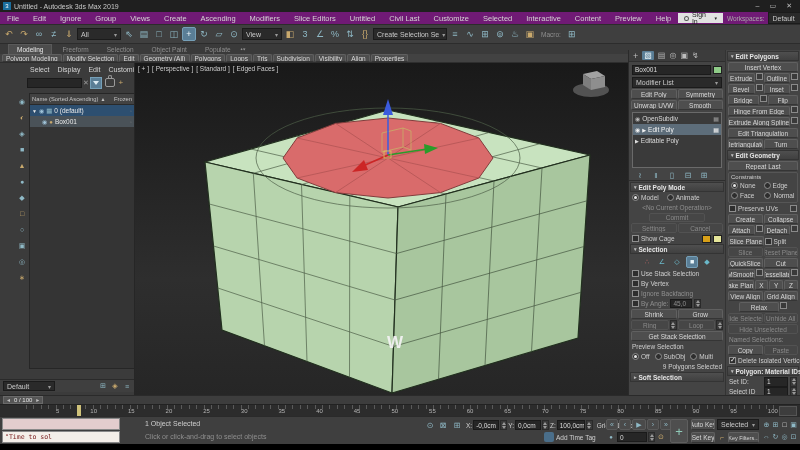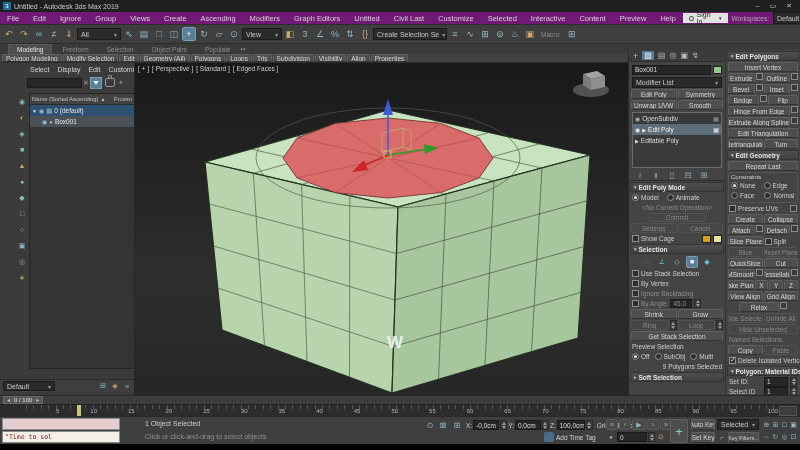--- a/index.html
+++ b/index.html
@@ -49,21 +49,21 @@
 
 <div class="abs f" style="left:0;top:12px;width:800px;height:13px;background:#701a75;border-bottom:1px solid #2c2c2c;">
   <span class="menu">File</span>
   <span class="menu">Edit</span>
   <span class="menu">Ignore</span>
   <span class="menu">Group</span>
   <span class="menu">Views</span>
   <span class="menu">Create</span>
   <span class="menu">Ascending</span>
   <span class="menu">Modifiers</span>
-  <span class="menu">Graph Editors</span>
+  <span class="menu">Slice Editors</span>
   <span class="menu">Untitled</span>
   <span class="menu">Civil Last</span>
   <span class="menu">Customize</span>
   <span class="menu">Selected</span>
   <span class="menu">Interactive</span>
   <span class="menu">Content</span>
   <span class="menu">Preview</span>
   <span class="menu">Help</span>
   <span style="margin-left:auto;display:flex;align-items:center;gap:4px;padding-right:4px;">
     <span class="f" style="background:#e2e2e2;color:#222;height:10px;padding:0 6px;font-size:7px;gap:3px;">

